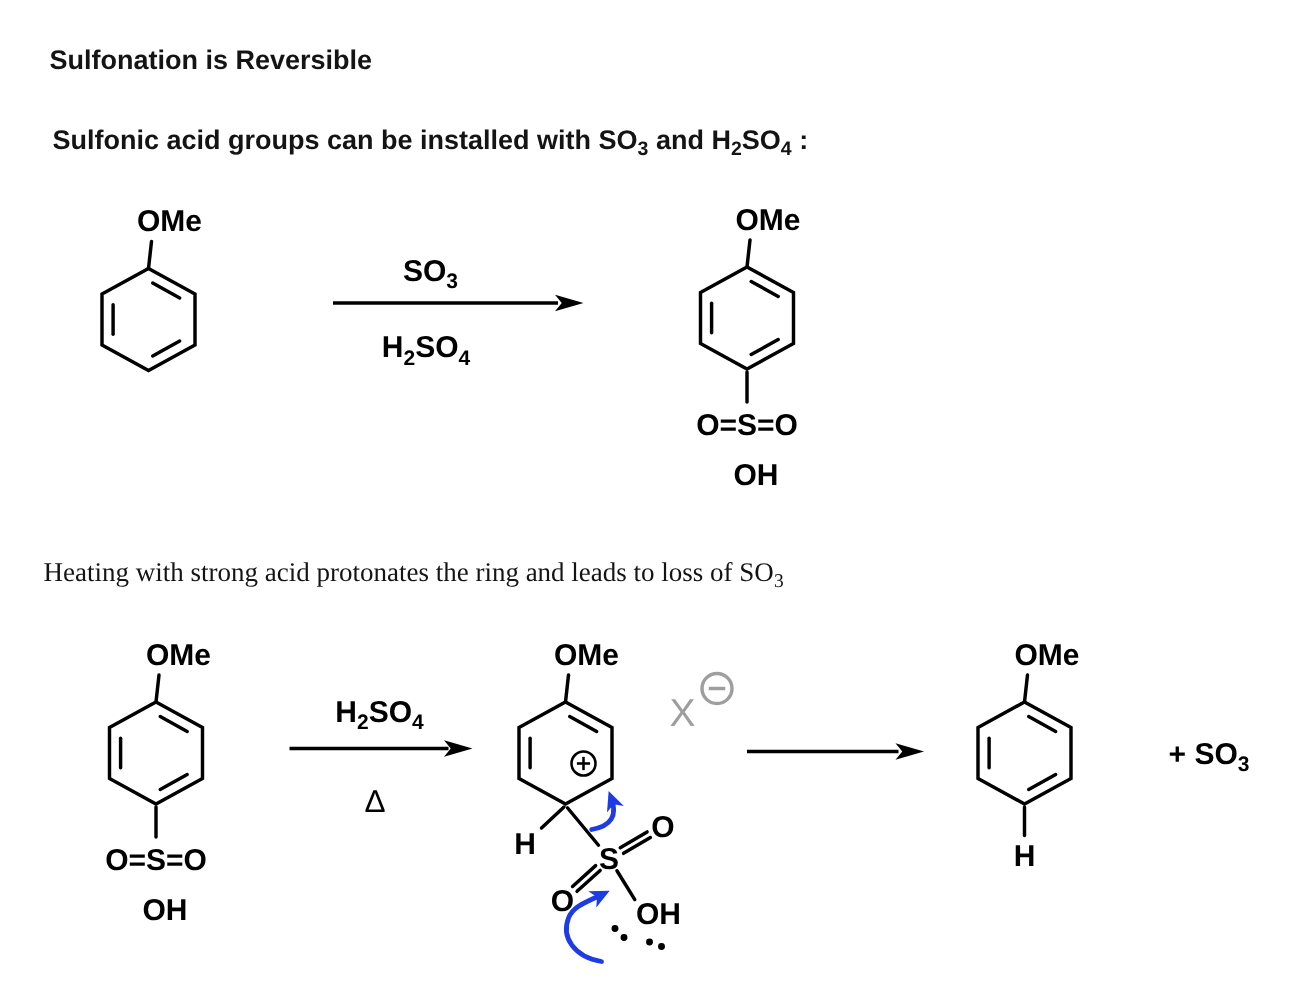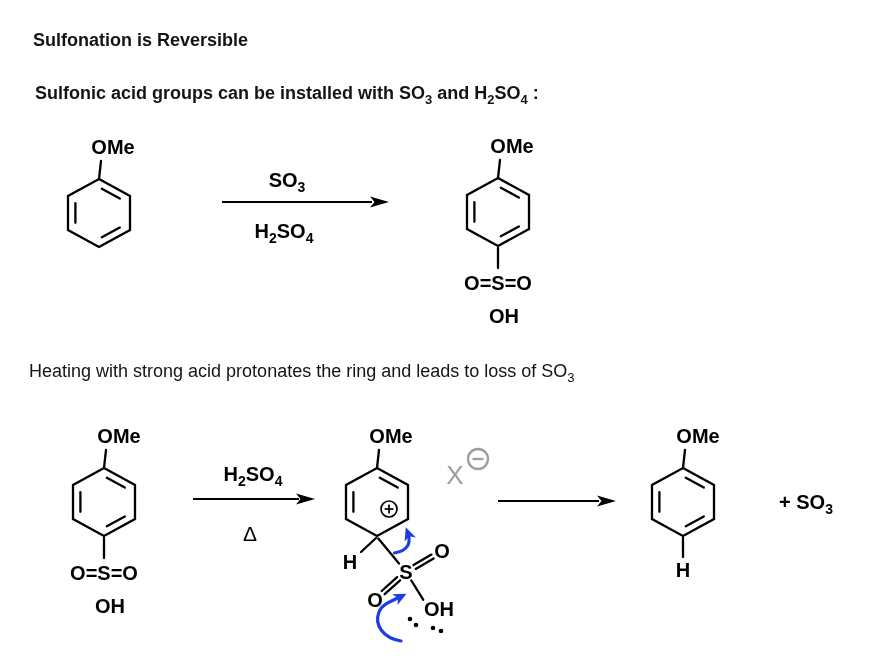--- a/index.html
+++ b/index.html
@@ -1,21 +1,21 @@
 <!DOCTYPE html>
 <html><head>
 <meta charset="utf-8">
 <style>
   html,body{margin:0;padding:0;background:#fff;}
   .page{position:relative;width:874px;height:664px;background:#fff;overflow:hidden;
         font-family:"Liberation Sans",sans-serif;}
   .tline{position:absolute;color:#141414;white-space:nowrap;}
   #title{left:33px;top:30px;font-size:18px;font-weight:bold;}
   #line1{left:35px;top:83px;font-size:18px;font-weight:bold;}
-  #line2{left:29px;top:361px;font-size:18px;}
+  #line2{left:29px;top:371px;font-size:18px;font-family:Liberation Serif, serif;}
   .tline sub{font-size:13px;}
   svg{position:absolute;left:0;top:0;}
   text{font-family:"Liberation Sans",sans-serif;}
   .chem{font-weight:bold;font-size:20px;fill:#000;}
   .sub{font-size:14px;font-weight:bold;}
   .delta{font-size:21px;font-weight:normal;fill:#000;}
   .xlab{font-size:26px;font-weight:normal;}
   .bond{stroke-width:2.3;stroke-linecap:round;fill:none;}
   .thin{stroke-width:2.2;stroke-linecap:butt;fill:none;}
   .blue{stroke-width:3.2;stroke-linecap:round;fill:none;}

